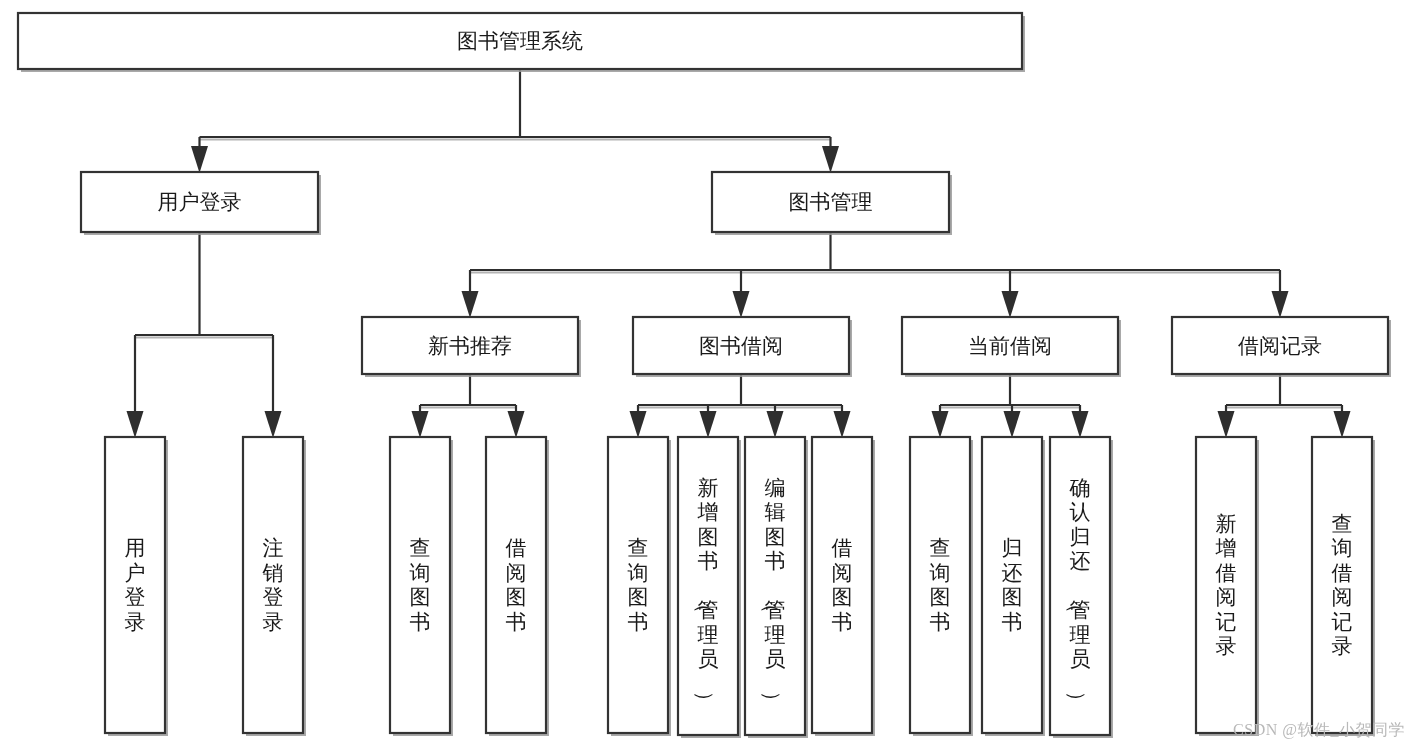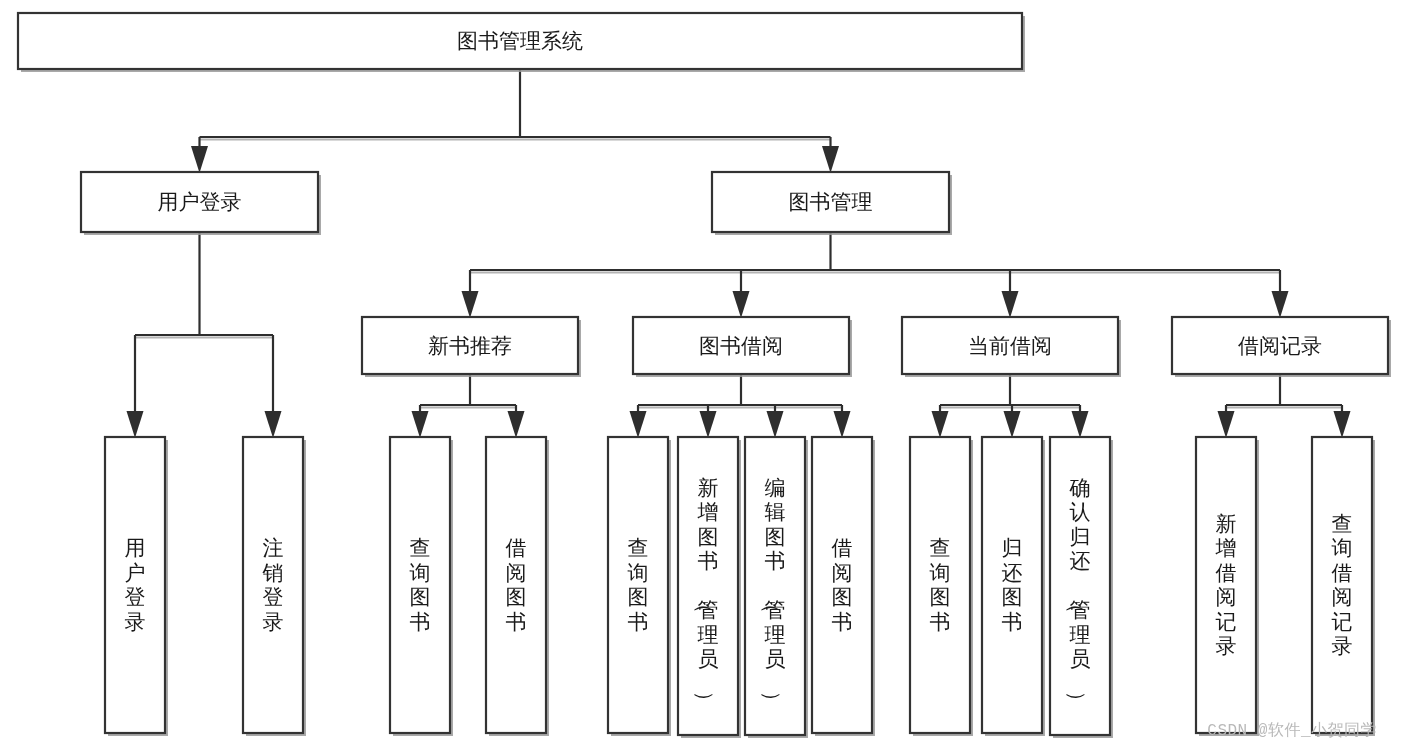--- a/index.html
+++ b/index.html
@@ -60,23 +60,23 @@
     dominant-baseline: middle;
   }
   .node-label-v {
     font-family: "DejaVu Sans", "Liberation Sans", sans-serif;
     font-size: 21px;
     fill: #1a1a1a;
     text-anchor: middle;
   }
   .watermark {
     position: absolute;
-    right: 28px;
+    right: 0;
     bottom: 6px;
-    font-family: Liberation Mono, monospace;
+    font-family: Liberation Serif, serif;
     font-size: 16px;
     color: #b9b9b9;
     letter-spacing: 0.5px;
     white-space: nowrap;
     user-select: none;
   }
 </style>
 </head>
 <body>
 

